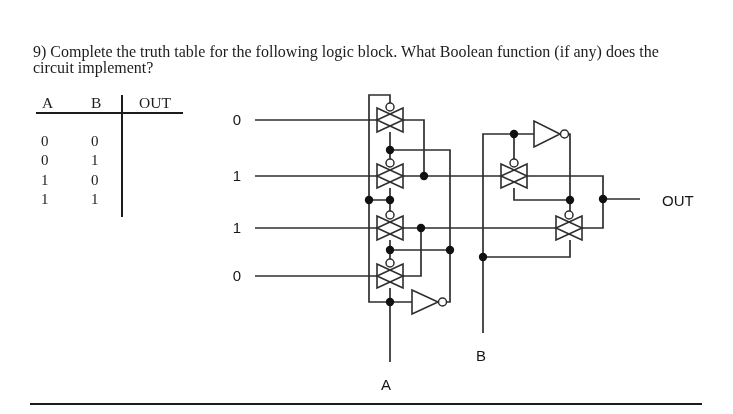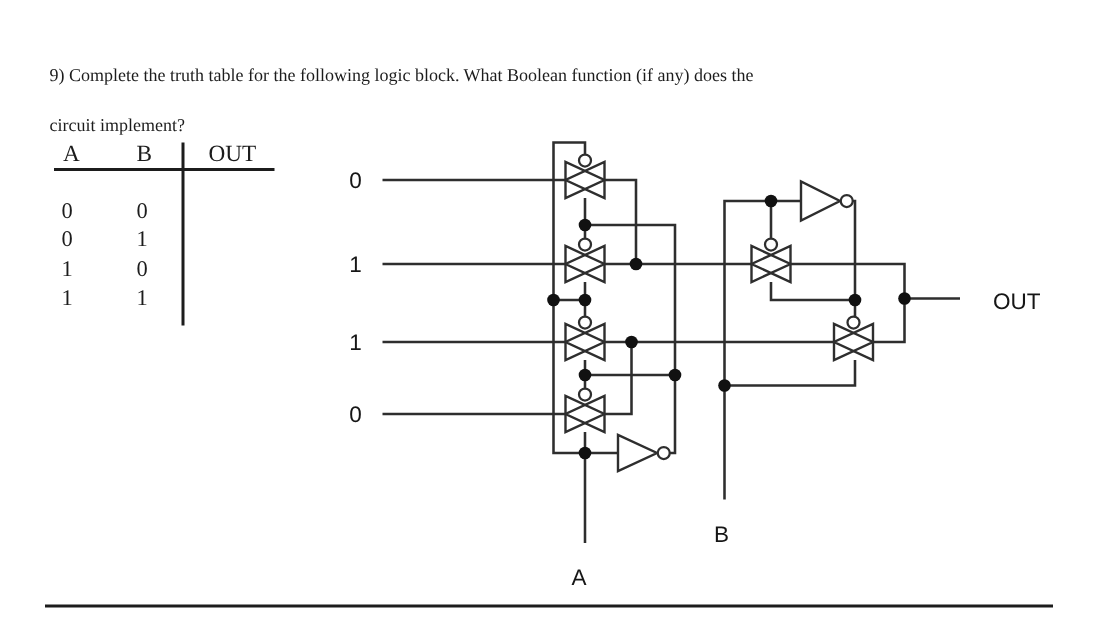--- a/index.html
+++ b/index.html
@@ -1,38 +1,38 @@
 <!DOCTYPE html>
 <html><head>
 <meta charset="utf-8">
 <style>
   html,body{margin:0;padding:0;}
   body{
     width:733px;height:414px;position:relative;background:#ffffff;
     font-family:"Liberation Serif", serif;color:#1c1c1c;overflow:hidden;
   }
   .abs{position:absolute;}
-  .qline{font-size:12px;white-space:nowrap;}
+  .qline{font-size:16px;white-space:nowrap;}
   .tt-head{font-size:15.5px;}
   .tt-num{font-size:15px;width:20px;}
   .rule{background:#1c1c1c;}
   svg text{
     font-family:"Liberation Sans", sans-serif;
     font-size:15px;fill:#161616;
   }
   svg .wire{stroke:#2e2e2e;stroke-width:1.7;fill:none;}
   svg .gate{stroke:#2e2e2e;stroke-width:1.6;fill:none;}
   svg .bubble{stroke:#2e2e2e;stroke-width:1.5;fill:#ffffff;}
   svg .dot{fill:#111111;stroke:none;}
 </style>
 </head>
 <body>
 
 <div class="abs qline" style="left:33px;top:43px;">9) Complete the truth table for the following logic block. What Boolean function (if any) does the</div>
-<div class="abs qline" style="left:33px;top:76px;">circuit implement?</div>
+<div class="abs qline" style="left:33px;top:59px;">circuit implement?</div>
 
 <div class="abs" style="left:0;top:0;">
   <div class="abs tt-head" style="left:42px;top:94px;">A</div>
   <div class="abs tt-head" style="left:91px;top:94px;">B</div>
   <div class="abs tt-head" style="left:139px;top:94px;">OUT</div>
 
   <div class="abs rule" style="left:36px;top:112px;width:147px;height:1.6px;"></div>
   <div class="abs rule" style="left:121px;top:95px;width:1.6px;height:122px;"></div>
 
   <div class="abs tt-num" style="left:41px;top:133px;">0</div>

